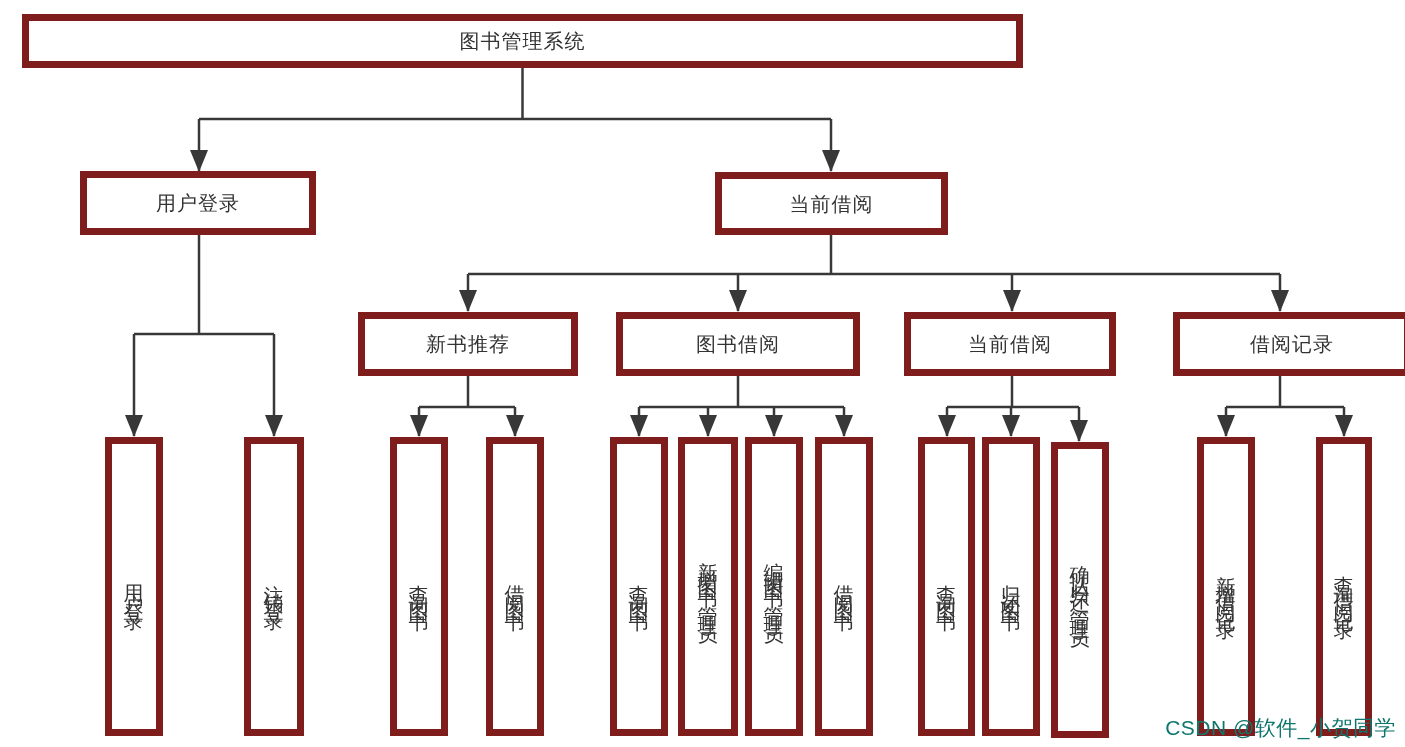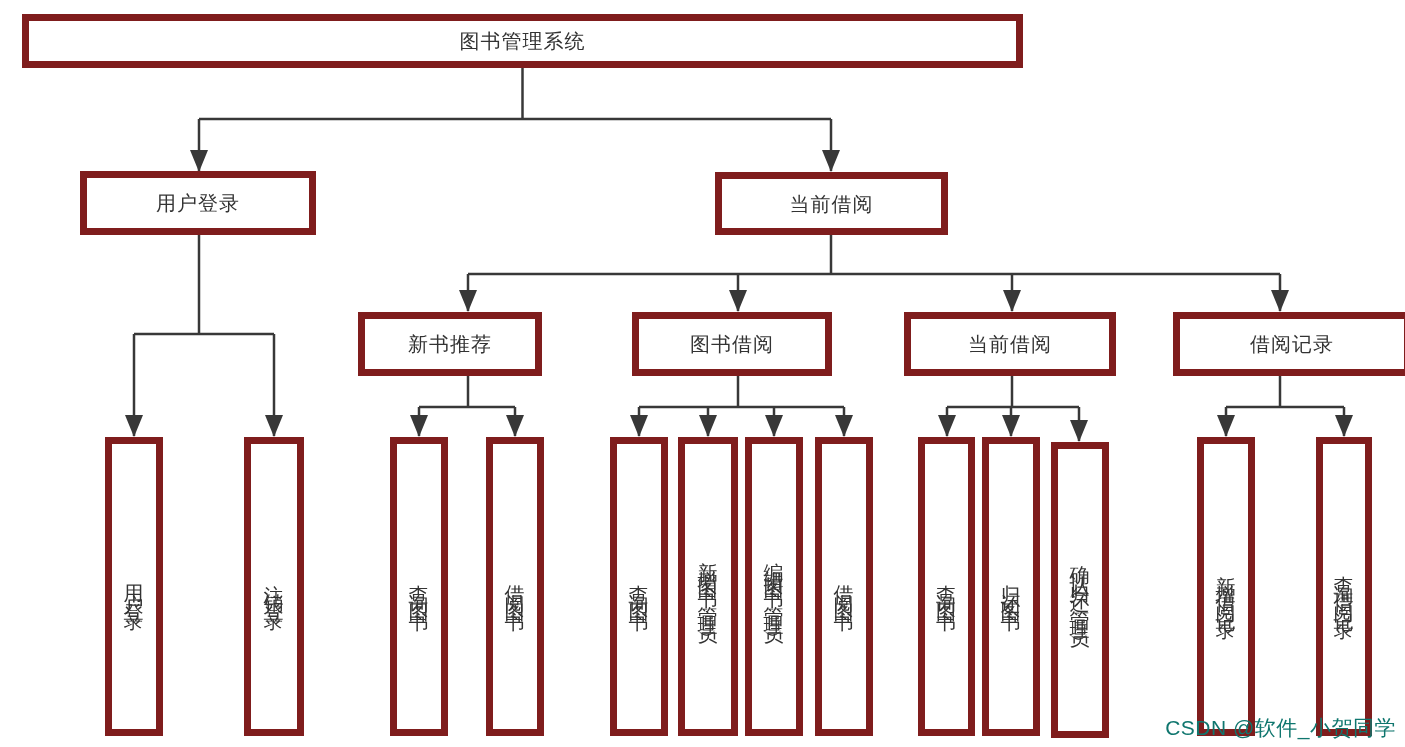--- a/index.html
+++ b/index.html
@@ -116,22 +116,22 @@
       <path d="M1226,407 V436" marker-end="url(#arrowhead)"></path>
       <path d="M1344,407 V436" marker-end="url(#arrowhead)"></path>
     </g>
   </svg>
 
   <div class="node h-node" style="left:22px; top:14px; width:1001px; height:54px;">图书管理系统</div>
 
   <div class="node h-node" style="left:80px; top:171px; width:236px; height:64px;">用户登录</div>
   <div class="node h-node" style="left:715px; top:172px; width:233px; height:63px;">当前借阅</div>
 
-  <div class="node h-node" style="left:358px; top:312px; width:184px; height:64px;">新书推荐</div>
-  <div class="node h-node" style="left:632px; top:312px; width:200px; height:64px;">图书借阅</div>
+  <div class="node h-node" style="left:358px; top:312px; width:220px; height:64px;">新书推荐</div>
+  <div class="node h-node" style="left:616px; top:312px; width:244px; height:64px;">图书借阅</div>
   <div class="node h-node" style="left:904px; top:312px; width:212px; height:64px;">当前借阅</div>
   <div class="node h-node" style="left:1173px; top:312px; width:238px; height:64px;">借阅记录</div>
 
   <div class="node v-node" style="left:105px; top:437px; width:58px; height:299px;">用户登录</div>
   <div class="node v-node" style="left:244px; top:437px; width:60px; height:299px;">注销登录</div>
 
   <div class="node v-node" style="left:390px; top:437px; width:58px; height:299px;">查询图书</div>
   <div class="node v-node" style="left:486px; top:437px; width:58px; height:299px;">借阅图书</div>
 
   <div class="node v-node" style="left:610px; top:437px; width:58px; height:299px;">查询图书</div>

